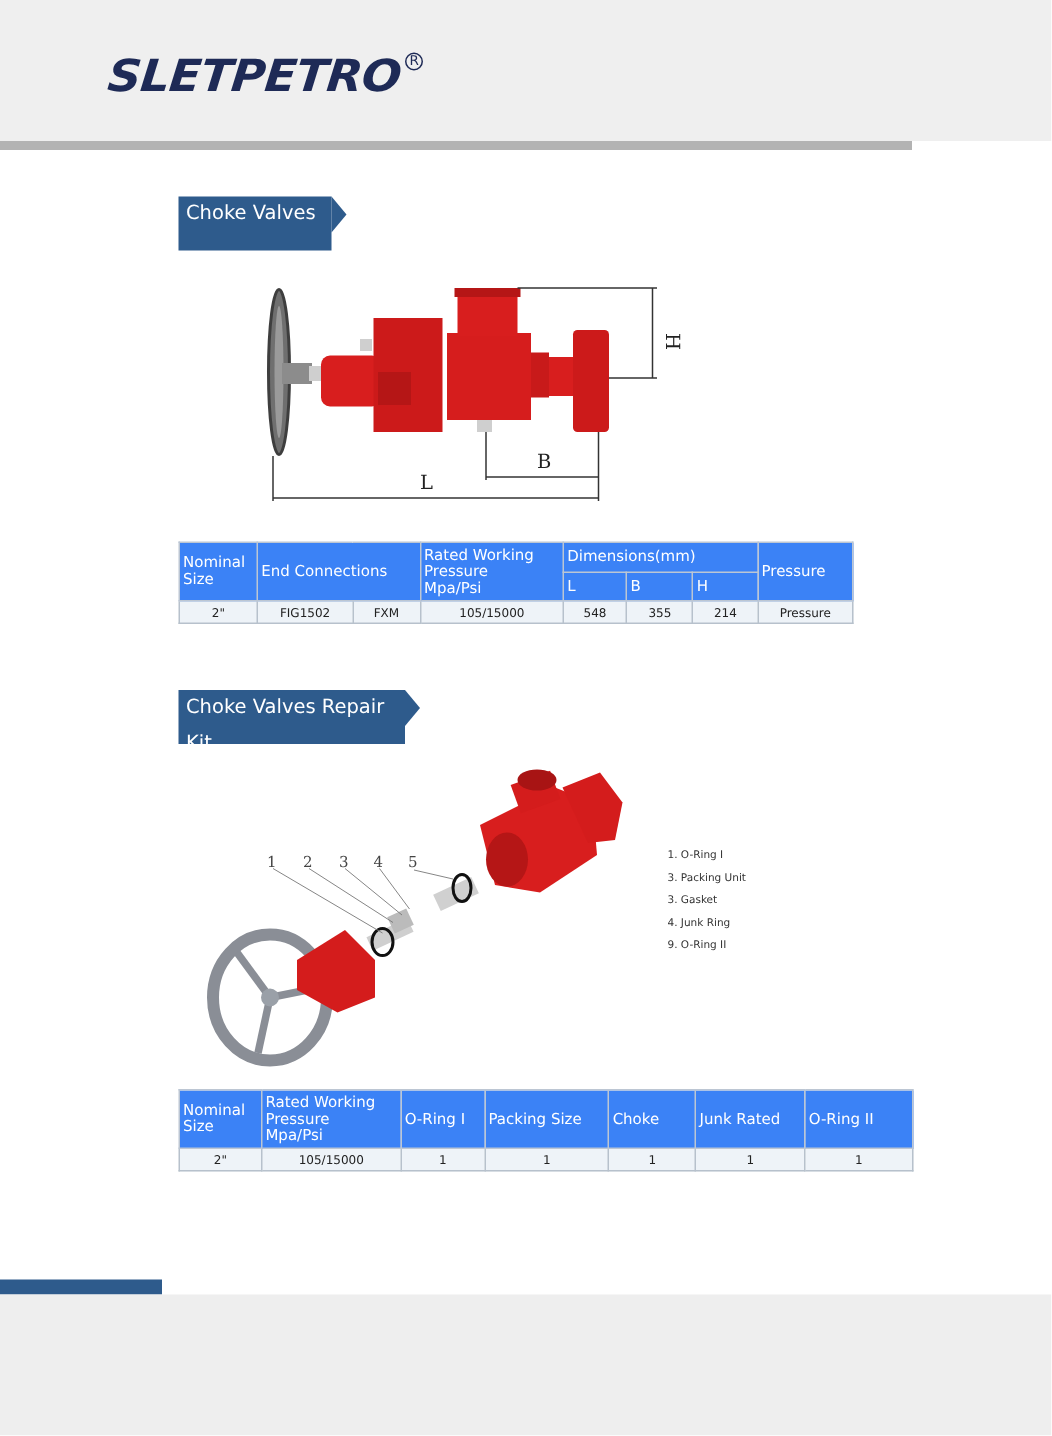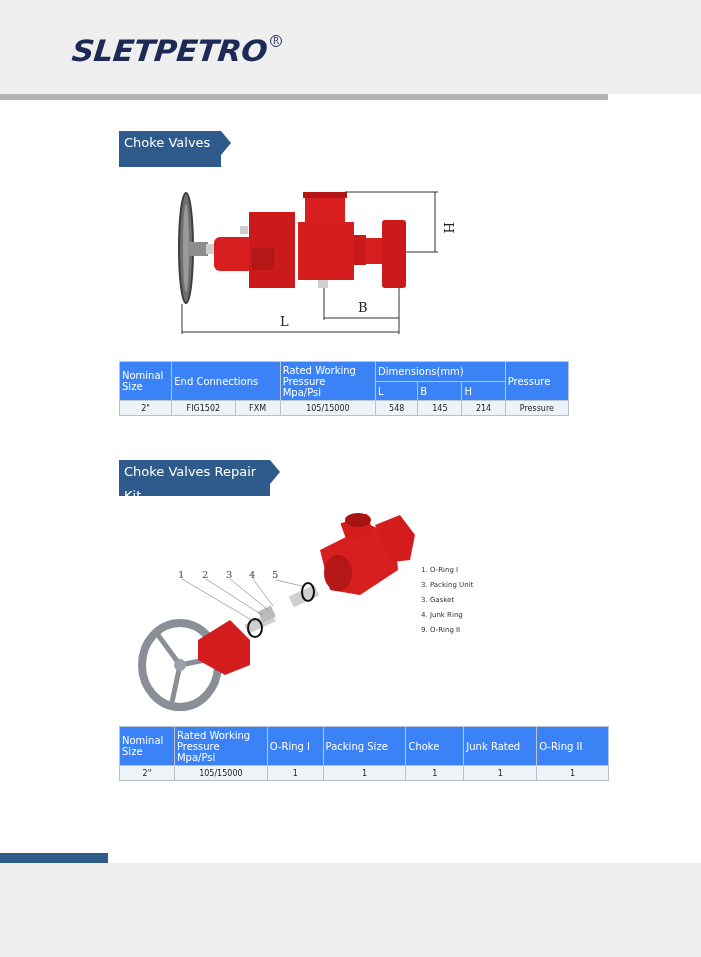--- a/index.html
+++ b/index.html
@@ -8,21 +8,21 @@
   .top-rule{position:absolute;left:0;top:94px;width:608px;height:6px;background:#b3b3b3;}
   .logo{position:absolute;left:72px;top:33px;height:40px;display:flex;align-items:flex-start;}
   .logo-text{font-family:"DejaVu Sans",sans-serif;font-weight:bold;font-style:italic;font-size:31px;letter-spacing:-0.5px;color:#1e2a56;transform:skewX(-6deg) scaleY(0.95);line-height:36px;}
   .logo-reg{font-size:9px;color:#1e2a56;margin-left:3px;margin-top:2px;border:1px solid #1e2a56;border-radius:50%;width:10px;height:10px;line-height:10px;text-align:center;}
   .sec-tag{position:absolute;height:36px;background:#2e5b8c;color:#fff;font-family:"DejaVu Sans",sans-serif;font-size:13px;line-height:24px;padding-left:5px;}
   .sec-tag::after{content:"";position:absolute;right:-10px;top:0;border-top:12px solid transparent;border-bottom:12px solid transparent;border-left:10px solid #2e5b8c;}
   .figure{position:absolute;}
   table.spec{position:absolute;border-collapse:collapse;font-family:"DejaVu Sans",sans-serif;}
   table.spec th{background:#3b82f6;color:#fff;font-weight:normal;font-size:10px;line-height:11px;border:1px solid #bcc6d3;text-align:left;padding:0 2px;margin-top:29px;}
   table.spec td{background:#eef3f8;color:#222;font-size:8px;border:1px solid #b7c1cc;text-align:center;height:14px;padding:0;}
-  .legend{position:absolute;left:421px;top:563px;font-family:"DejaVu Sans",sans-serif;font-size:7px;color:#333;}
+  .legend{position:absolute;left:445px;top:563px;font-family:"DejaVu Sans",sans-serif;font-size:7px;color:#333;}
   .legend div{height:15px;line-height:15px;}
   .bottom-band{position:absolute;left:0;top:863px;width:701px;height:94px;background:#eeeeee;}
   .bottom-accent{position:absolute;left:0;top:853px;width:108px;height:10px;background:#2e5b8c;}
 </style>
 </head>
 <body>
 
 <div class="top-band"></div>
 <div class="top-rule"></div>
 <div class="logo">
@@ -96,21 +96,21 @@
       <th>H</th>
     </tr>
   </thead>
   <tbody>
     <tr>
       <td>2"</td>
       <td>FIG1502</td>
       <td>FXM</td>
       <td>105/15000</td>
       <td>548</td>
-      <td>145</td>
+      <td>355</td>
       <td>214</td>
       <td>Pressure</td>
     </tr>
   </tbody>
 </table>
 
 <div class="sec-tag" style="left:119px;top:460px;width:146px;">Choke Valves Repair Kit</div>
 
 <svg class="figure" style="left:130px;top:490px;" width="300" height="225" viewBox="0 0 300 225">
 

